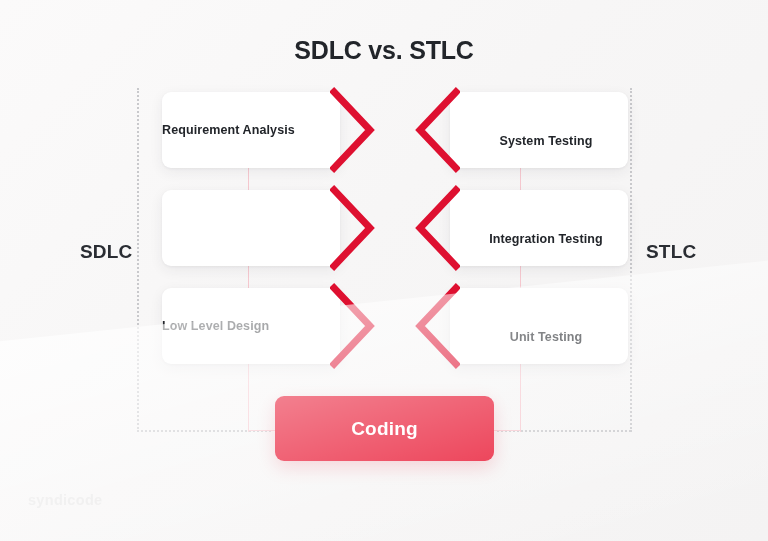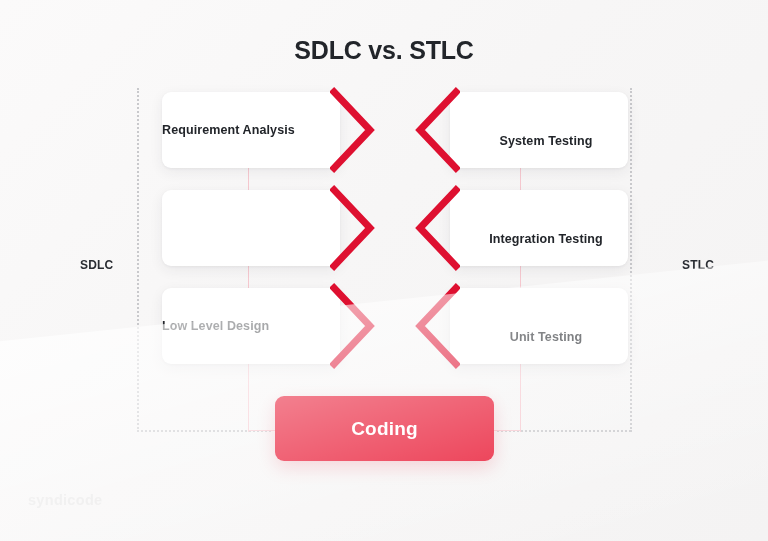--- a/index.html
+++ b/index.html
@@ -35,28 +35,28 @@
     width: 768px;
     text-align: center;
     font-size: 25px;
     font-weight: bold;
     color: #22252a;
     letter-spacing: -0.2px;
   }
 
   .side-label {
     position: absolute;
-    font-size: 12px;
+    font-size: 19px;
     font-weight: bold;
     color: #2a2d33;
     letter-spacing: 0.2px;
-    top: 258px;
+    top: 241px;
   }
   #label-sdlc { left: 80px; }
-  #label-stlc { left: 646px; margin-left: 36px; }
+  #label-stlc { left: 646px; }
 
   
   .dotted-v {
     position: absolute;
     top: 88px;
     width: 0;
     height: 344px;
     border-left: 2px dotted #c9c9cc;
   }
   #dotted-left-v  { left: 137px; }

